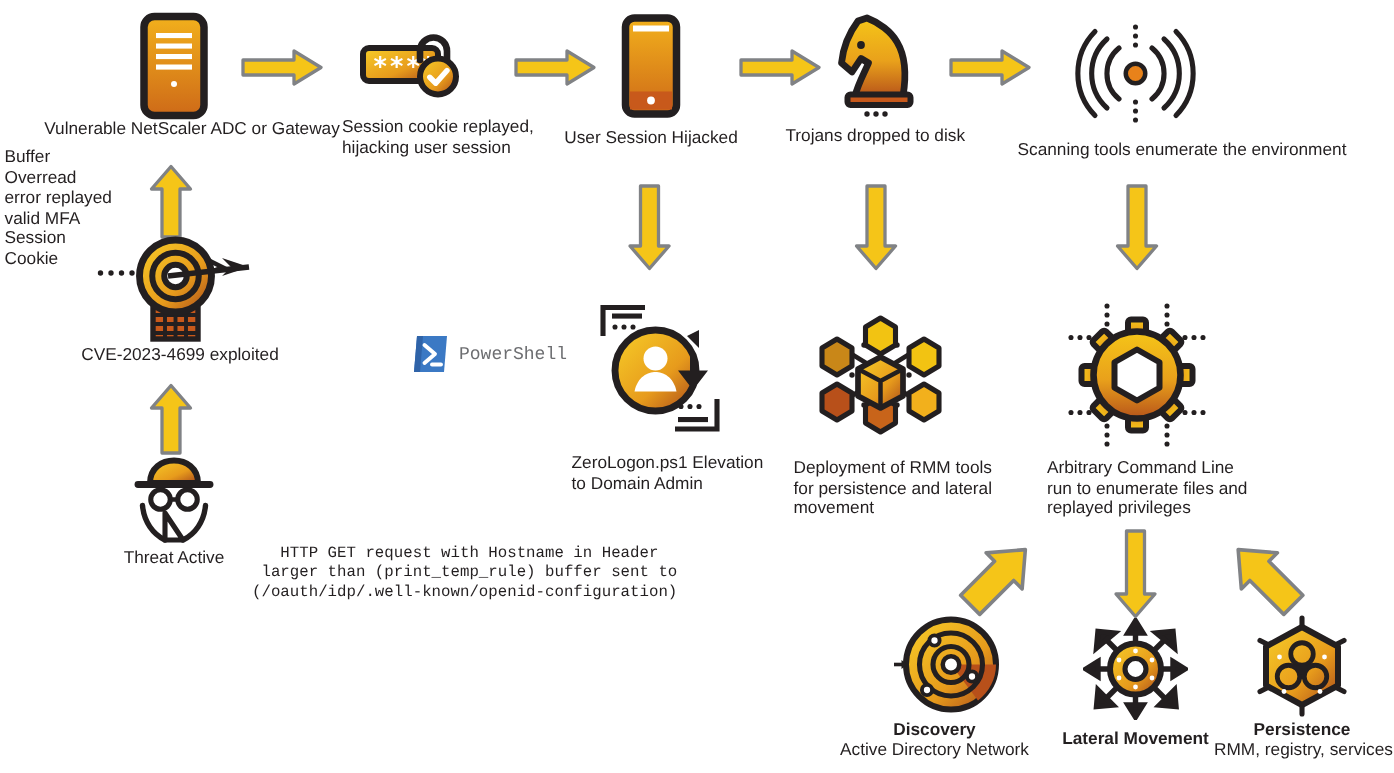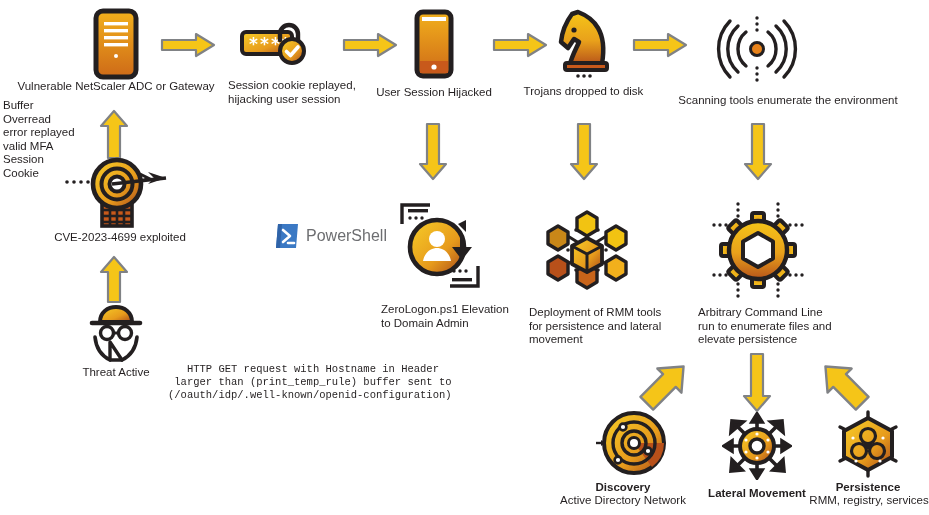--- a/index.html
+++ b/index.html
@@ -31,23 +31,23 @@
     white-space:pre;
   }
   .arrow{position:absolute;}
   .ps-badge{
     position:absolute;
     display:flex;
     align-items:center;
     gap:6px;
   }
   .ps-text{
-    font-size:16px;
+    font-size:12px;
     color:#6d6e71;
-    font-family:Liberation Sans, sans-serif;
+    font-family:Liberation Mono, monospace;
   }
 </style>
 </head>
 <body>
 
 <svg width="0" height="0" style="position:absolute" aria-hidden="true">
   <defs>
     <linearGradient id="goldGrad" x1="0" y1="0" x2="0" y2="1">
       <stop offset="0%" stop-color="#F5C518"></stop>
       <stop offset="55%" stop-color="#E9A11B"></stop>
@@ -68,21 +68,21 @@
 <div class="node" style="left:90px;top:8px;">
   <svg class="icon" width="52" height="72" viewBox="0 0 52 72">
     <rect x="6" y="3" width="40" height="66" rx="7" fill="url(#srvGrad)" stroke="#231F20" stroke-width="5"></rect>
     <rect x="14" y="14" width="24" height="3.4" fill="#fff"></rect>
     <rect x="14" y="21" width="24" height="3.4" fill="#fff"></rect>
     <rect x="14" y="28" width="24" height="3.4" fill="#fff"></rect>
     <rect x="14" y="35" width="24" height="3.4" fill="#fff"></rect>
     <circle cx="26" cy="48" r="2" fill="#fff"></circle>
   </svg>
 </div>
-<div class="lbl center" style="left:12px;top:80px;width:208px;">Vulnerable NetScaler ADC or Gateway</div>
+<div class="lbl center" style="left:24px;top:80px;width:208px;">Vulnerable NetScaler ADC or Gateway</div>
 
 <div class="arrow" style="left:160px;top:32px;">
   <svg width="56" height="26" viewBox="0 0 56 26">
     <path d="M2 8 H36 V2 L54 13 L36 24 V18 H2 Z" fill="#F5C518" stroke="#808285" stroke-width="2.2" stroke-linejoin="round"></path>
   </svg>
 </div>
 
 <div class="node" style="left:240px;top:22px;">
   <svg class="icon" width="72" height="48" viewBox="0 0 72 48">
     <rect x="2" y="10" width="50" height="22" rx="4" fill="url(#goldGrad2)" stroke="#231F20" stroke-width="4"></rect>
@@ -371,21 +371,21 @@
             <rect x="-6" y="-37" width="12" height="14" rx="2"></rect>
           </g>
       </g>
       <circle cx="0" cy="0" r="29" fill="url(#goldGrad)" stroke="#231F20" stroke-width="4.4"></circle>
       <path d="M0 -17 L15 -8.5 V8.5 L0 17 L-15 8.5 V-8.5 Z" fill="#fff" stroke="#231F20" stroke-width="4" stroke-linejoin="round"></path>
     </g>
   </svg>
 </div>
 <div class="lbl left" style="left:698px;top:306px;width:180px;">Arbitrary Command Line
 run to enumerate files and
-elevate persistence</div>
+replayed privileges</div>
 
 <div class="arrow" style="left:632px;top:348px;">
   <svg width="72" height="68" viewBox="0 0 72 68">
     <g transform="rotate(-135 36 34)">
       <path d="M27 4 V36 H19 L36 56 L53 36 H45 V4 Z" fill="#F5C518" stroke="#808285" stroke-width="2.4" stroke-linejoin="round"></path>
     </g>
   </svg>
 </div>
 <div class="arrow" style="left:742px;top:352px;">
   <svg width="30" height="62" viewBox="0 0 30 62">

